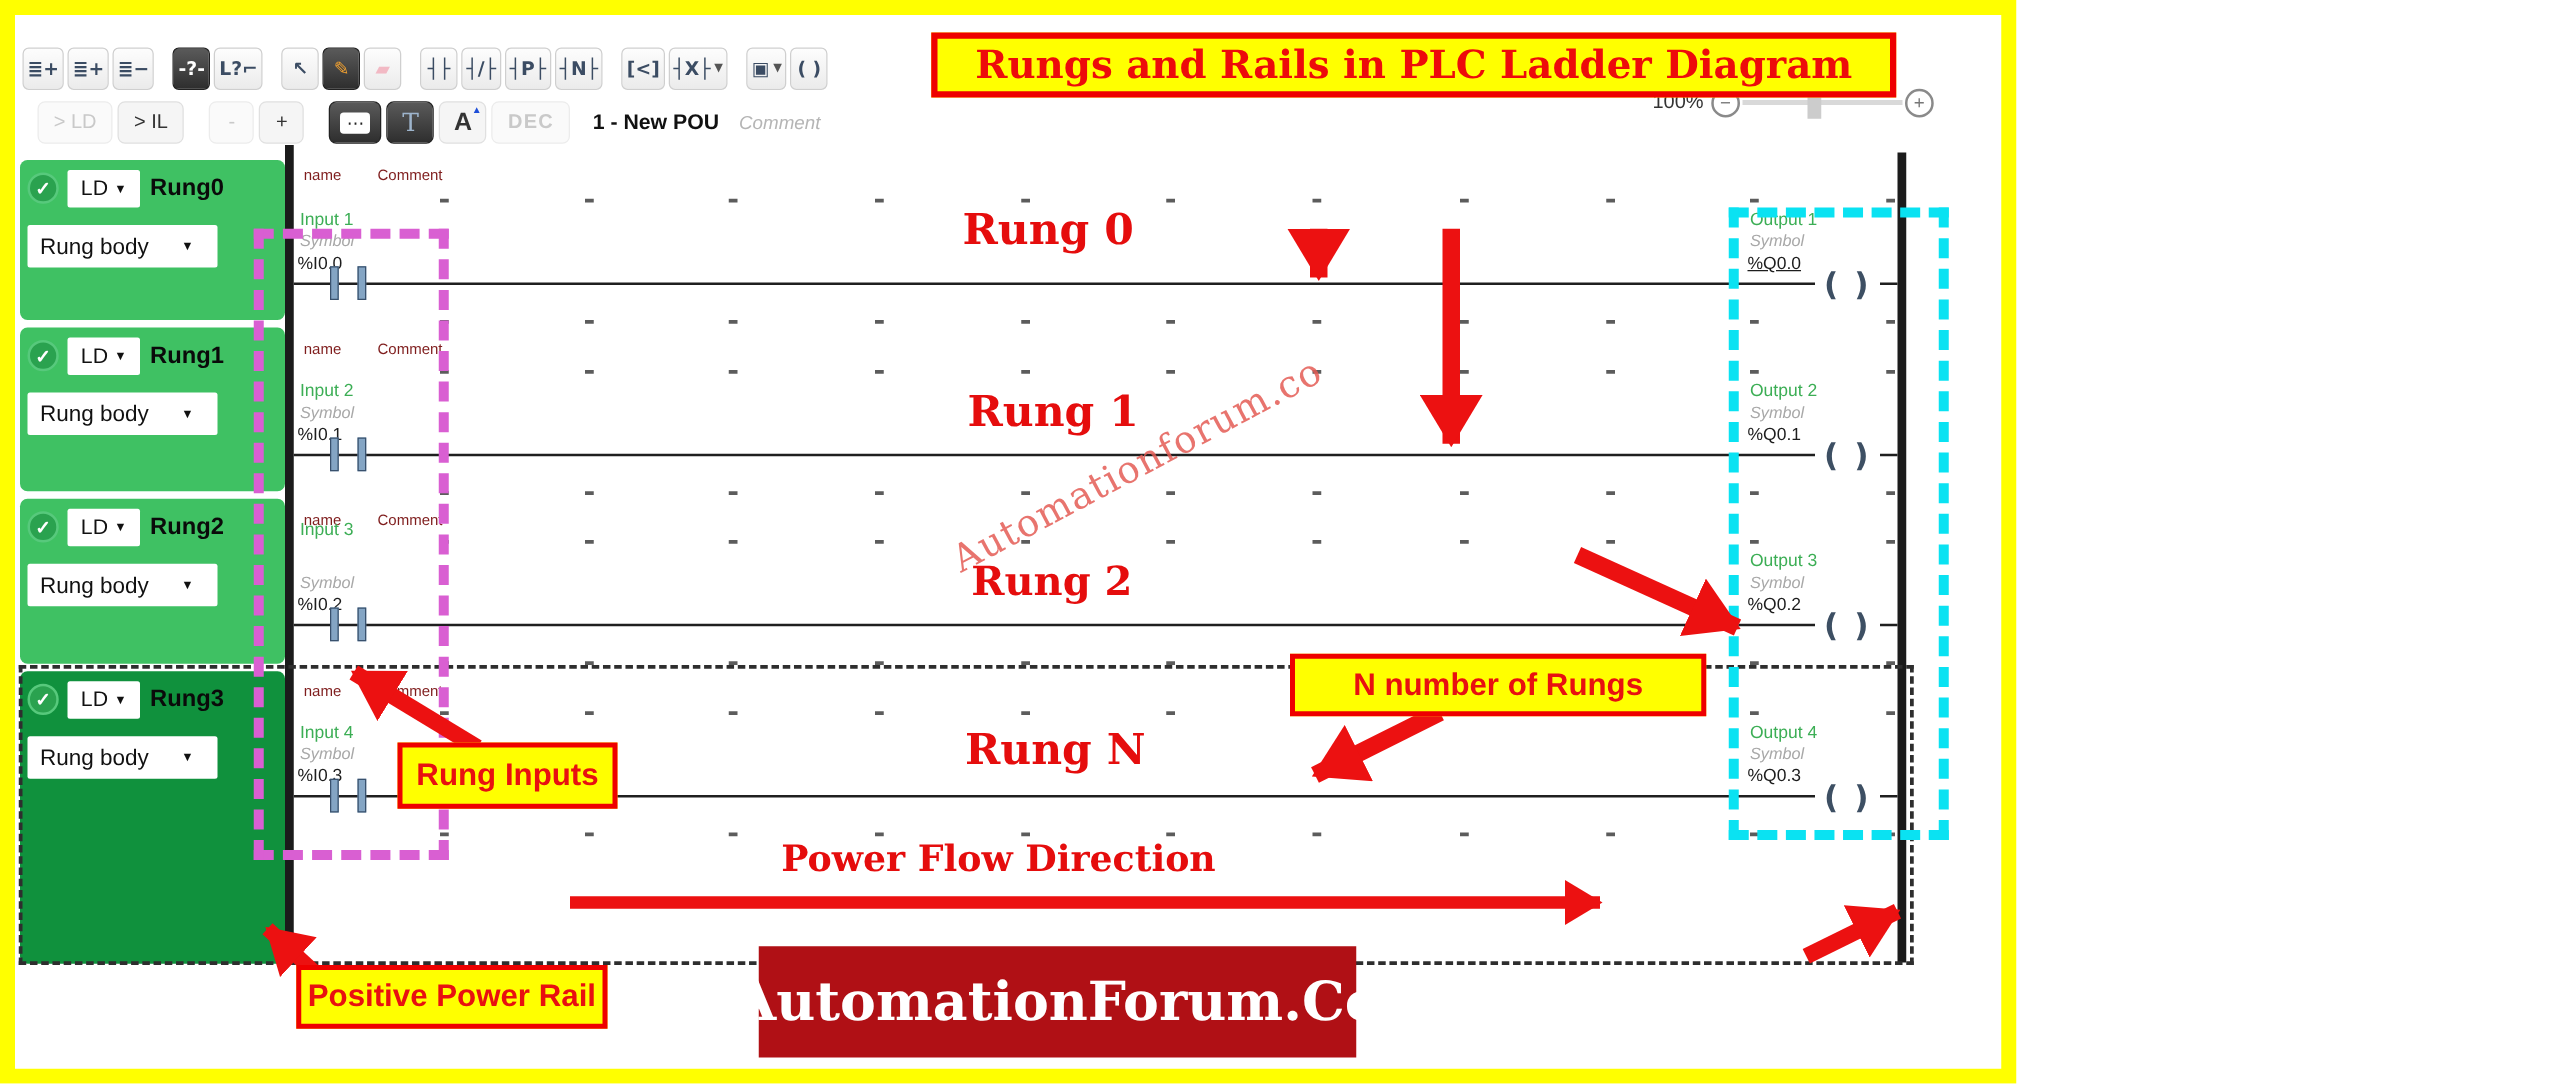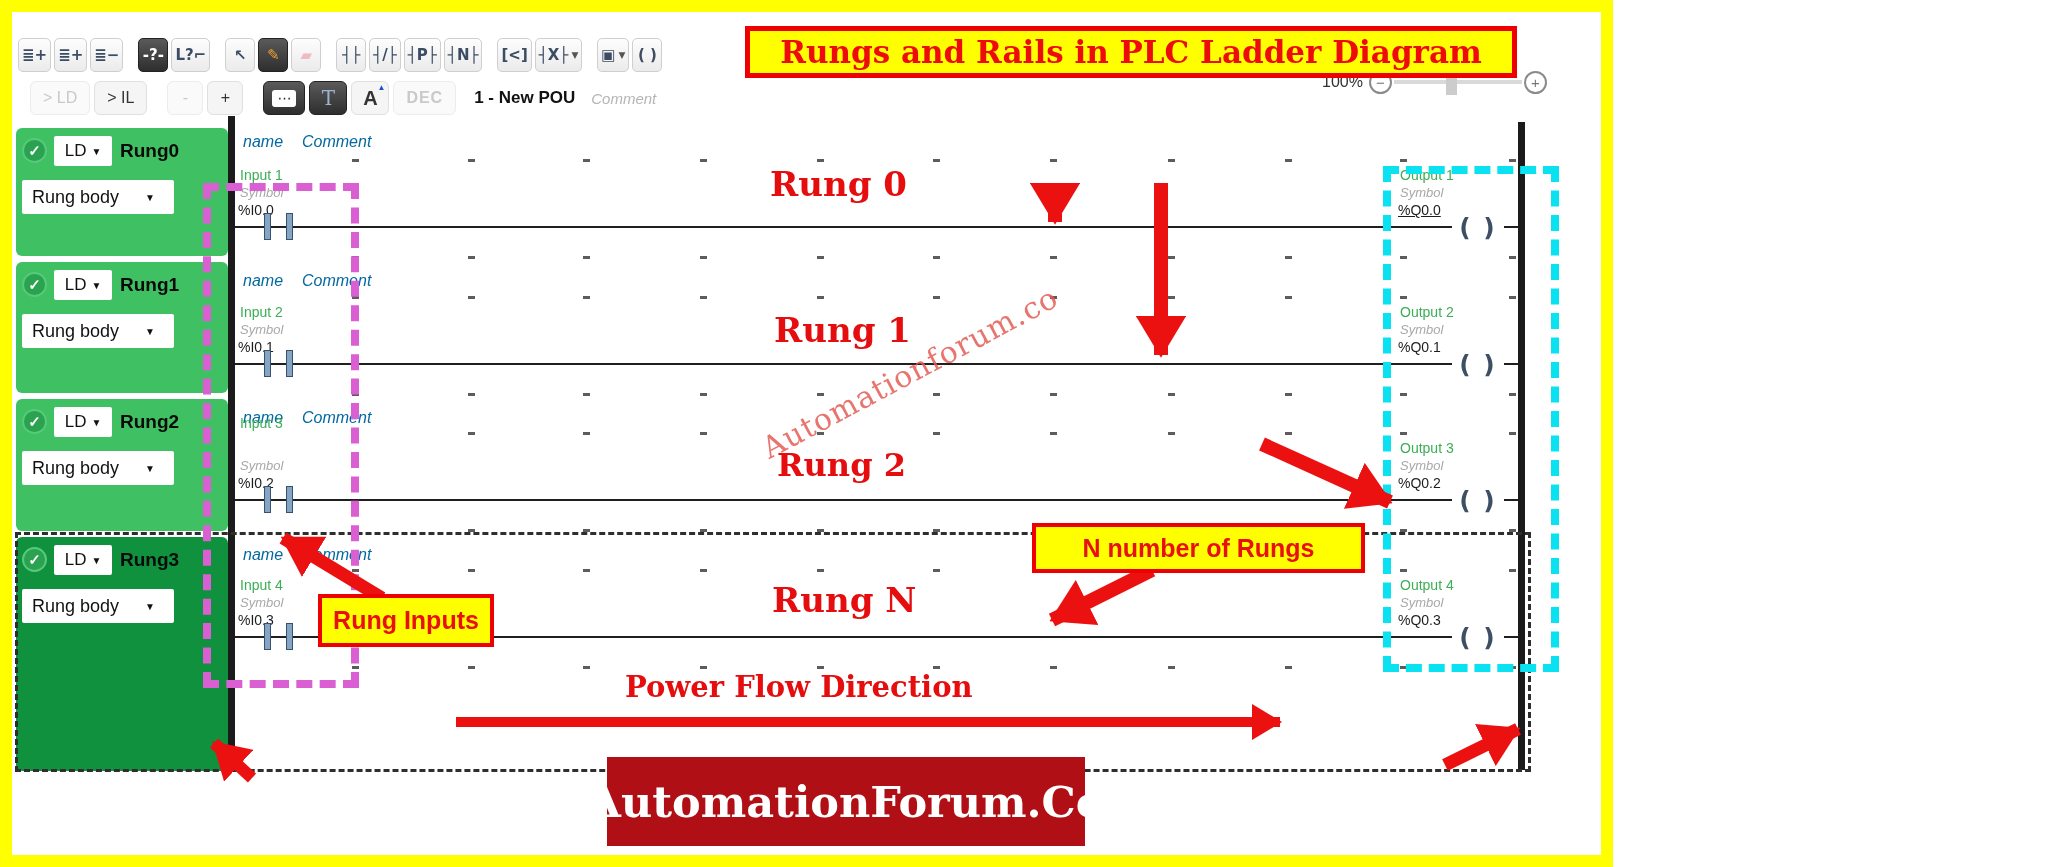--- a/index.html
+++ b/index.html
@@ -38,21 +38,21 @@
   .panel{left:16px;width:212px;border-radius:6px;background:#3fc163;z-index:3;}
   .panel.dark{background:#10913d;}
   .chk{left:6px;top:10px;width:25px;height:25px;border-radius:50%;background:#2aa24f;border:2px solid #57c97c;
        color:#fff;font-size:15px;font-weight:bold;display:flex;align-items:center;justify-content:center;box-sizing:border-box;}
   .ld-select{left:38px;top:8px;width:58px;height:30px;background:#fff;border-radius:2px;display:flex;
              align-items:center;justify-content:center;font-size:17px;color:#111;gap:5px;}
   .ld-select .caret,.body-select .caret{font-size:10px;color:#111;}
   .rung-title{left:104px;top:12px;font-size:19px;font-weight:bold;color:#0a0a0a;}
   .body-select{left:6px;top:52px;width:152px;height:34px;background:#fff;border-radius:2px;display:flex;
                align-items:center;justify-content:flex-start;padding:0 10px;font-size:18px;color:#111;gap:26px;box-sizing:border-box;}
-  .hdr{font-style:italic;font-size:16px;color:#0369a1;z-index:3;}
+  .hdr{font-size:12px;color:#7f1d1d;z-index:3;}
   .io-label{font-size:14px;color:#3cae55;z-index:3;}
   .io-symbol{font-style:italic;font-size:13px;color:#a8a8a8;z-index:3;}
   .io-address{font-size:14px;color:#1d1d1d;z-index:3;}
   .wire{height:2px;background:#1f1f1f;z-index:3;}
   .contact-bar{width:7px;height:27px;background:#84a5c4;border:1px solid #39516d;z-index:4;box-sizing:border-box;}
   .coil{width:52px;height:34px;background:#fff;z-index:4;display:flex;align-items:center;justify-content:center;
         font-family:"DejaVu Sans",sans-serif;font-size:25px;font-weight:bold;color:#3d4f63;letter-spacing:2px;}
   .grid-mark{width:7px;height:3px;background:#5c5c5c;z-index:2;}
   
   #magenta-box{left:203px;top:183px;width:156px;height:505px;border:8px dashed #d95fd2;z-index:10;box-sizing:border-box;}
@@ -385,20 +385,21 @@
       <line x1="382" y1="598" x2="283" y2="538" stroke-width="13" marker-end="url(#ah)"></line>
       <line x1="252" y1="778" x2="214" y2="743" stroke-width="12" marker-end="url(#ah)"></line>
       <line x1="1445" y1="765" x2="1518" y2="729" stroke-width="13" marker-end="url(#ah)"></line>
       <line x1="456" y1="722" x2="1280" y2="722" stroke-width="10" marker-end="url(#ah)"></line>
     </g>
   </svg>
 
   <div class="abs" id="title-banner">Rungs and Rails in PLC Ladder Diagram</div>
   <div class="abs red-label" style="left:1032px;top:523px;width:333px;height:50px;">N number of Rungs</div>
   <div class="abs red-label" style="left:318px;top:594px;width:176px;height:53px;">Rung Inputs</div>
+  <div class="abs red-label" style="left:237px;top:772px;width:249px;height:51px;">Positive Power Rail</div>
 
   <div class="abs red-serif" style="left:770px;top:164px;font-size:34px;">Rung 0</div>
   <div class="abs red-serif" style="left:774px;top:310px;font-size:34px;">Rung 1</div>
   <div class="abs red-serif" style="left:777px;top:446px;font-size:32px;">Rung 2</div>
   <div class="abs red-serif" style="left:772px;top:580px;font-size:34px;">Rung N</div>
   <div class="abs red-serif" style="left:625px;top:670px;font-size:29px;">Power Flow Direction</div>
 
   <div class="abs" id="watermark">Automationforum.co</div>
   <div class="abs" id="brand-banner">AutomationForum.Co</div>
 

